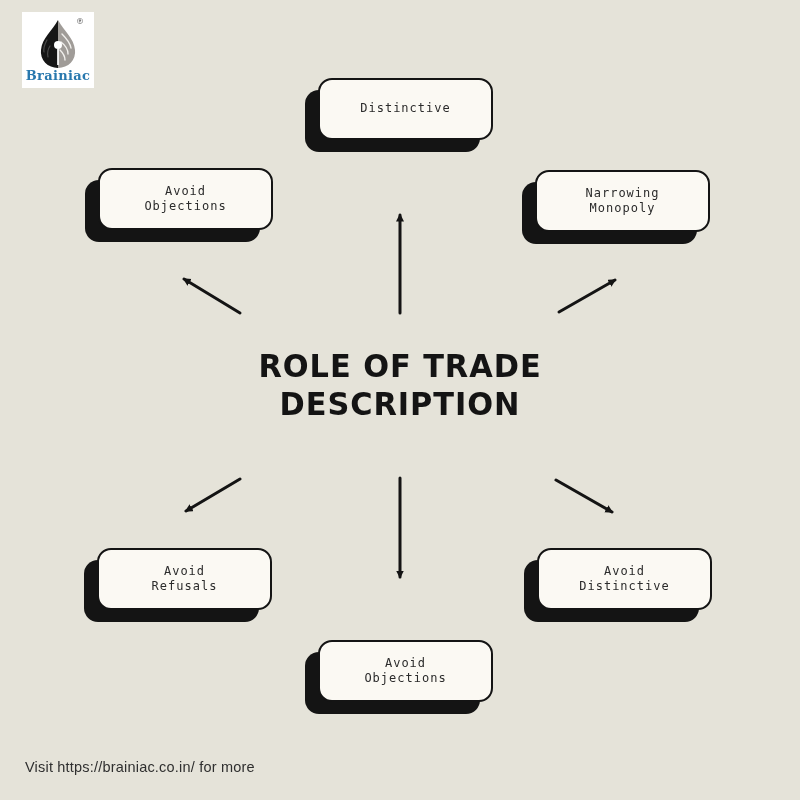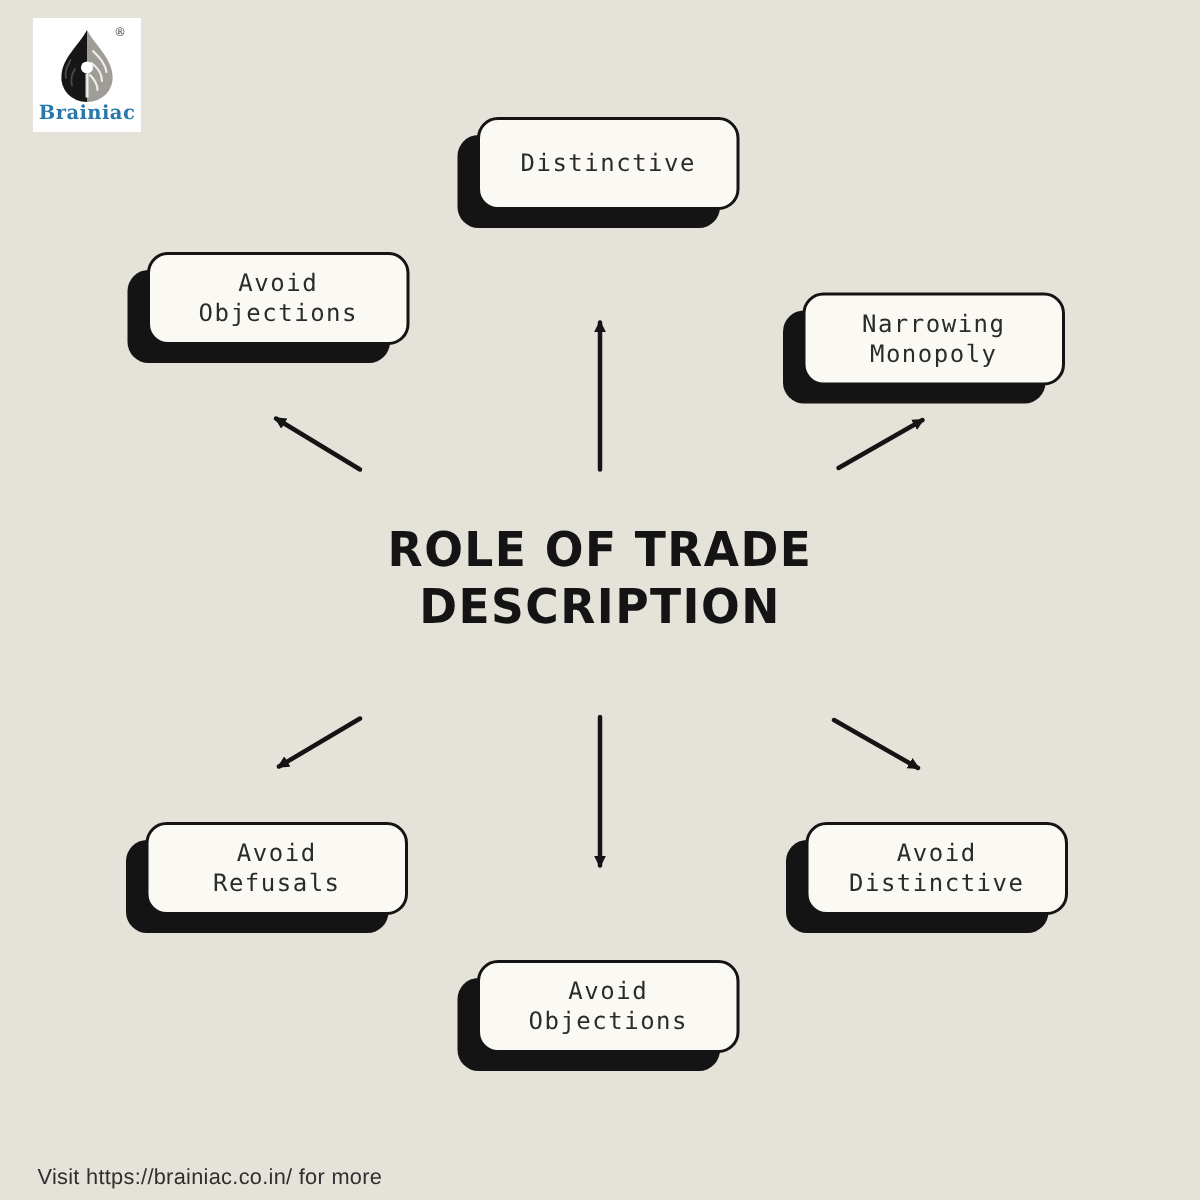--- a/index.html
+++ b/index.html
@@ -40,30 +40,30 @@
   .node {
     position: absolute;
     width: 175px; height: 62px;
     background: #fbf9f3;
     border: 2px solid #141414;
     border-radius: 14px;
     box-shadow: -13px 12px 0 0 #141414;
     display: flex; flex-direction: column;
     align-items: center; justify-content: center;
     font-family: "DejaVu Sans Mono", "Liberation Mono", monospace;
-    font-size: 16px; line-height: 1.28;
+    font-size: 12px; line-height: 1.28;
     color: #2b2b2b; letter-spacing: 1px;
     box-sizing: border-box;
     text-align: center;
   }
   .node span { display: block; white-space: nowrap; }
 
   .node-distinctive   { left: 318px; top: 78px;  }
   .node-objections    { left: 98px;  top: 168px; }
-  .node-monopoly      { left: 535px; top: 170px; margin-top: 25px; }
+  .node-monopoly      { left: 535px; top: 170px; }
   .node-refusals      { left: 97px;  top: 548px; }
   .node-compliance    { left: 537px; top: 548px; }
   .node-oppositions   { left: 318px; top: 640px; }
 
   
   .center-title {
     position: absolute; left: 0; top: 348px;
     width: 800px;
     text-align: center;
     font-family: "DejaVu Sans", sans-serif;
@@ -81,21 +81,20 @@
     width: 800px; height: 800px;
     pointer-events: none;
   }
 
   
   .footer-text {
     position: absolute; left: 25px; top: 759px;
     font-family: "Liberation Sans", sans-serif;
     font-size: 14.5px; color: #2f2f2f;
     letter-spacing: 0.2px;
-    margin-top: 18px;
   }
 </style>
 </head>
 <body>
 
 <div class="canvas">
 
   <div class="logo-card">
     <svg class="logo-nib" width="46" height="52" viewBox="0 0 46 52">
 

